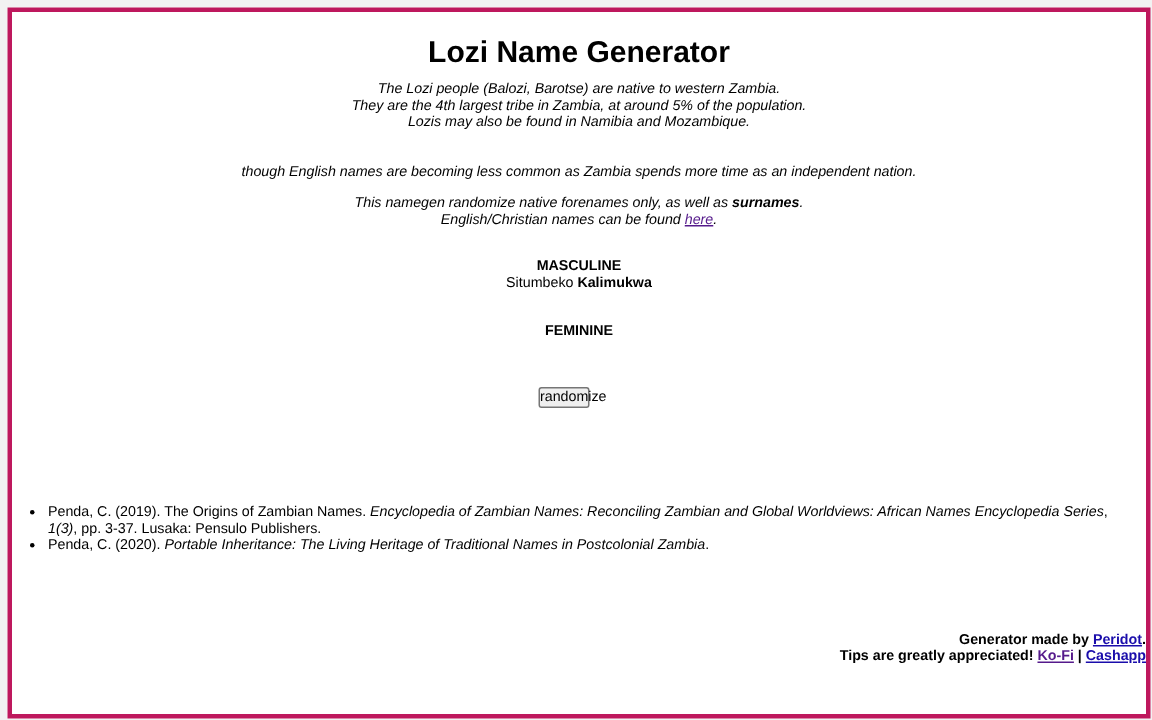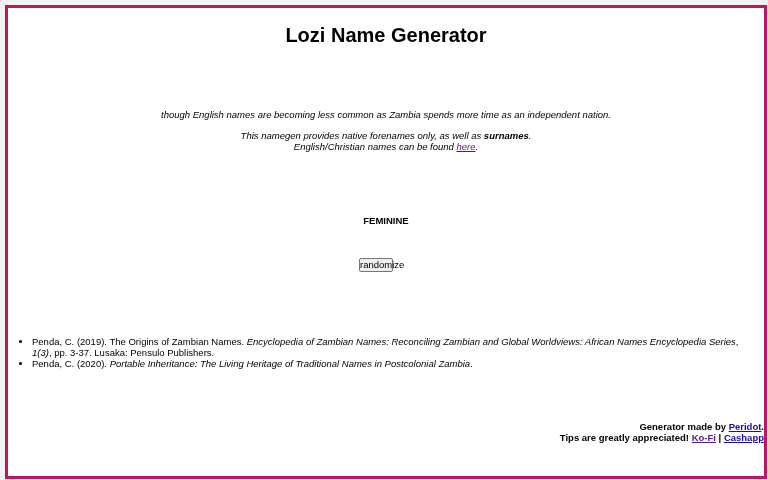--- a/index.html
+++ b/index.html
@@ -67,31 +67,43 @@
     font-size: 9.5px; line-height: 11px;
   }
 </style>
 </head>
 <body>
 
 <div class="page">
 
   <h1 class="title">Lozi Name Generator</h1>
 
+  <p class="intro" style="top:46px">
+    <span>The Lozi people (Balozi, Barotse) are native to western Zambia.</span><br>
+    <span>They are the 4th largest tribe in Zambia, at around 5% of the population.</span><br>
+    <span>Lozis may also be found in Namibia and Mozambique.</span>
+  </p>
 
   <p class="intro" style="top:90px">
     <br>
     <span>though English names are becoming less common as Zambia spends more time as an independent nation.</span>
   </p>
 
   <p class="intro" style="top:122px">
-    <span>This namegen provides native forenames only, as well as </span><b>surnames</b><span>.</span><br>
+    <span>This namegen randomize native forenames only, as well as </span><b>surnames</b><span>.</span><br>
     <span>English/Christian names can be found </span><a href="#" class="visited">here</a><span>.</span>
   </p>
 
+  <div class="block" style="top:164px">
+    <div class="head">MASCULINE</div>
+    <div>
+      <span>Situmbeko</span>
+      <b>Kalimukwa</b>
+    </div>
+  </div>
 
   <div class="block" style="top:207px">
     <div class="head">FEMININE</div>
   </div>
 
   <button class="rand-btn">randomize</button>
 
 
   <ul class="cites">
     <li>

